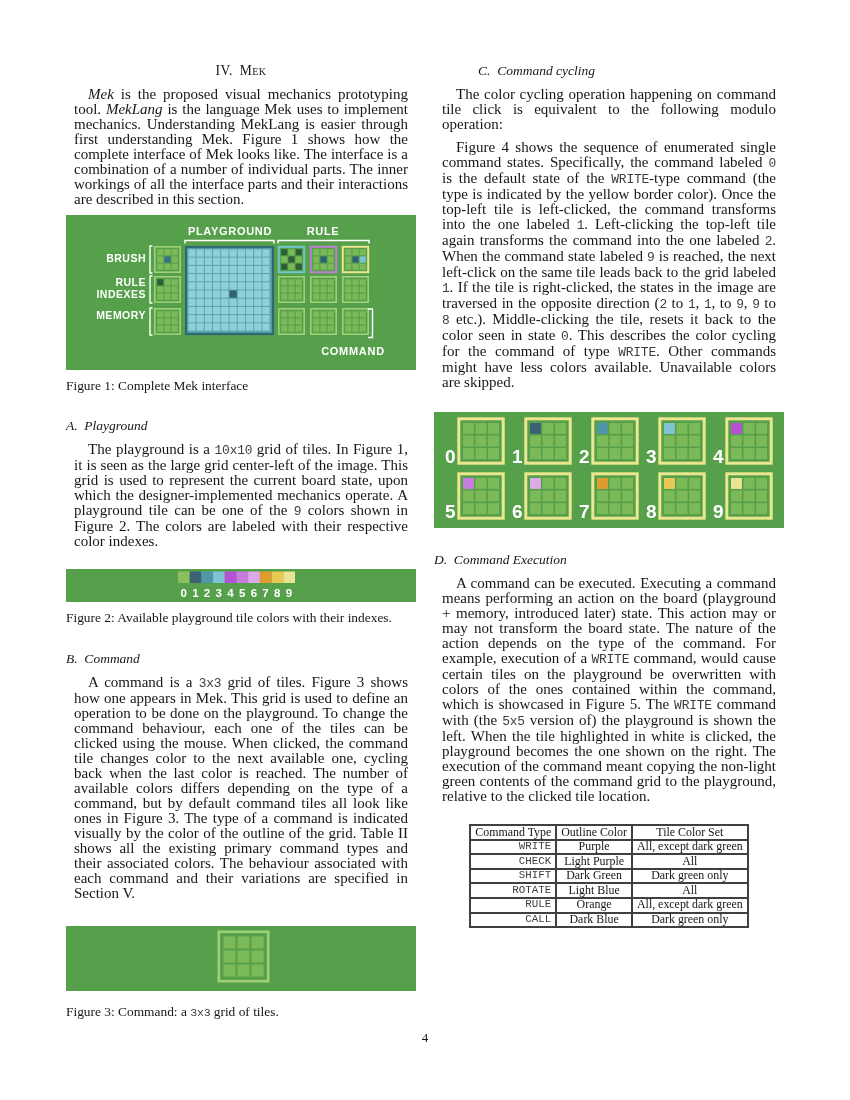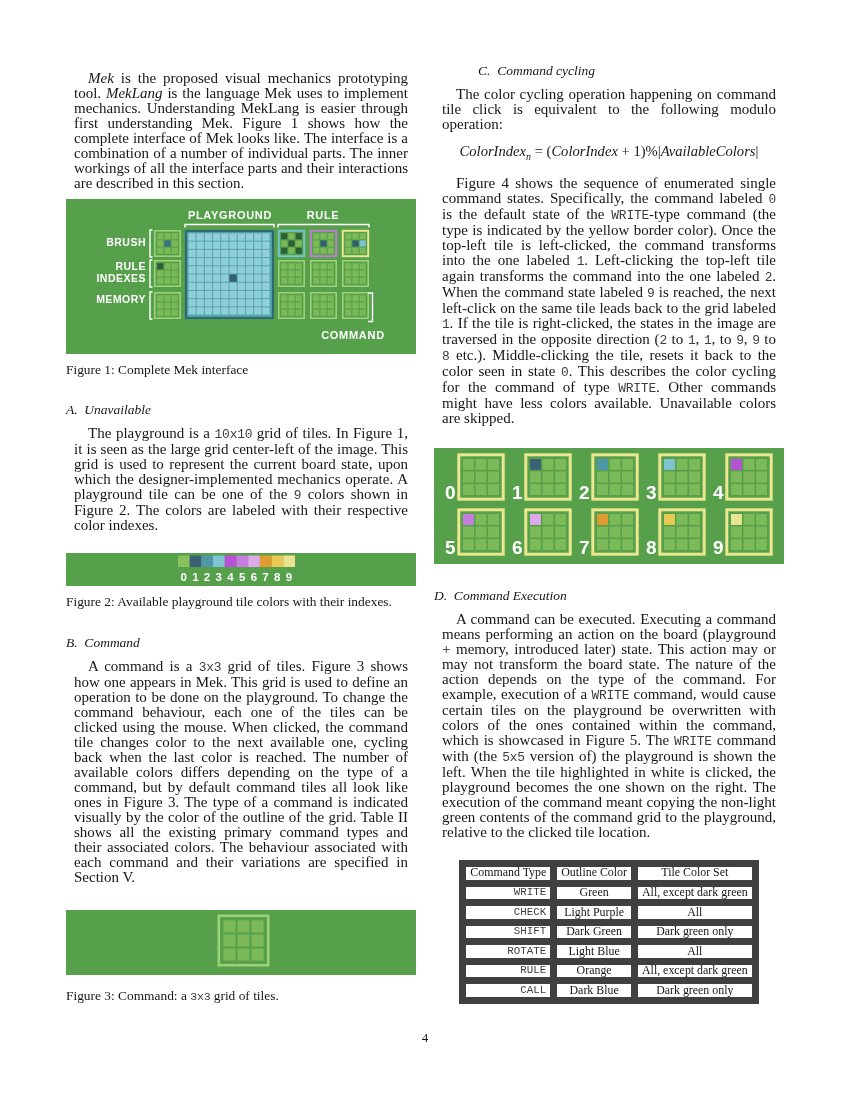--- a/index.html
+++ b/index.html
@@ -27,33 +27,34 @@
   figcaption.center{text-align:left;}
   figcaption.just{text-align:justify;}
   figcaption.gap{margin-top:13px;}
   svg{display:block;}
   svg text{font-family:"Liberation Sans","DejaVu Sans",sans-serif;font-weight:bold;fill:#ffffff;}
   svg text.fl{font-size:11px;letter-spacing:0.7px;}
   svg text.fl2{font-size:10.5px;letter-spacing:0.5px;}
   svg text.fn2{font-size:11.5px;letter-spacing:0.4px;}
   svg text.fn4{font-size:19px;}
   table.cmd{border-collapse:collapse;margin:20px auto 0 auto;font-size:11.9px;line-height:11.6px;}
-  table.cmd th,table.cmd td{border:7px solid #404040;padding:0.5px 4px;font-weight:normal;
+  table.cmd th,table.cmd td{border:2px solid #404040;padding:0.5px 4px;font-weight:normal;
         text-align:center;white-space:nowrap;}
   table.cmd td.mono{font-family:"Liberation Mono","DejaVu Sans Mono",monospace;
         font-size:10.8px;color:#3d3d3d;text-align:right;}
   .table-caption{margin-top:11px;font-size:13.4px;line-height:16.4px;text-align:justify;}
   .page-number{position:absolute;left:0;right:0;top:1030px;text-align:center;font-size:13px;}
 </style>
 </head>
 <body>
 
 <div class="page">
 
   <div class="col col-left">
+    <h2 class="sec">IV. Mek</h2>
     <p class="body"><span class="i">Mek</span> is the proposed visual mechanics prototyping tool. <span class="i">MekLang</span> is the language Mek uses to implement mechanics. Understanding MekLang is easier through first understanding Mek. Figure 1 shows how the complete interface of Mek looks like. The interface is a combination of a number of individual parts. The inner workings of all the interface parts and their interactions are described in this section.</p>
 
     <figure class="f1">
       <svg id="fig1-svg" width="350" height="155" viewBox="0 0 350 155">
           <rect x="0" y="0" width="350" height="155" fill="#56a04b"></rect>
           <text x="164" y="20" class="fl" text-anchor="middle" fill="#ffffff">PLAYGROUND</text>
           <path d="M119 28.5 L119 25.5 L208 25.5 L208 28.5" stroke="#ffffff" stroke-width="1.4" fill="none"></path>
           <text x="257" y="20" class="fl" text-anchor="middle" fill="#ffffff">RULE</text>
           <path d="M212 28.5 L212 25.5 L303 25.5 L303 28.5" stroke="#ffffff" stroke-width="1.4" fill="none"></path>
           <rect x="88.8" y="31.8" width="25.4" height="25.4" fill="#56a04b" stroke="#9ed077" stroke-width="1.6"></rect>
@@ -283,21 +284,21 @@
           <rect x="293.66666666666663" y="103.43333333333334" width="6.133333333333334" height="6.133333333333334" fill="#7cb958"></rect>
           <rect x="279.2" y="110.66666666666667" width="6.133333333333334" height="6.133333333333334" fill="#7cb958"></rect>
           <rect x="286.43333333333334" y="110.66666666666667" width="6.133333333333334" height="6.133333333333334" fill="#7cb958"></rect>
           <rect x="293.66666666666663" y="110.66666666666667" width="6.133333333333334" height="6.133333333333334" fill="#7cb958"></rect>
           <path d="M302 94 L306.5 94 L306.5 122.5 L302 122.5" stroke="#ffffff" stroke-width="1.4" fill="none"></path>
           <text x="287" y="140" class="fl" text-anchor="middle" fill="#ffffff">COMMAND</text>
         </svg>
       <figcaption class="center">Figure 1: Complete Mek interface</figcaption>
     </figure>
 
-    <h3 class="sub">A. Unavailable</h3>
+    <h3 class="sub">A. Playground</h3>
     <p class="body">The playground is a <span class="m">10x10</span> grid of tiles. In Figure 1, it is seen as the large grid center-left of the image. This grid is used to represent the current board state, upon which the designer-implemented mechanics operate. A playground tile can be one of the <span class="m">9</span> colors shown in Figure 2. The colors are labeled with their respective color indexes.</p>
 
     <figure class="f2">
       <svg id="fig2-svg" width="350" height="33" viewBox="0 0 350 33">
           <rect x="0" y="0" width="350" height="33" fill="#56a04b"></rect>
           <rect x="112" y="2.5" width="11.7" height="11.5" fill="#8cc05e"></rect>
           <text x="117.85" y="27.5" class="fn2" text-anchor="middle" fill="#ffffff">0</text>
           <rect x="123.7" y="2.5" width="11.7" height="11.5" fill="#3b6274"></rect>
           <text x="129.55" y="27.5" class="fn2" text-anchor="middle" fill="#ffffff">1</text>
           <rect x="135.4" y="2.5" width="11.7" height="11.5" fill="#4f96a8"></rect>
@@ -337,21 +338,20 @@
           <rect x="171.46666666666667" y="38.53333333333334" width="12.066666666666668" height="12.066666666666668" fill="#7cb958"></rect>
           <rect x="185.53333333333333" y="38.53333333333334" width="12.066666666666668" height="12.066666666666668" fill="#7cb958"></rect>
         </svg>
       <figcaption class="center gap">Figure 3: Command: a <span class="m">3x3</span> grid of tiles.</figcaption>
     </figure>
   </div>
 
   <div class="col col-right">
     <h3 class="sub first">C. Command cycling</h3>
     <p class="body">The color cycling operation happening on command tile click is equivalent to the following modulo operation:</p>
-    <div class="formula"><span class="i">ColorIndex</span><sub class="si">n</sub> = (<span class="i">ColorIndex</span> + 1)%|<span class="i">AvailableColors</span>|</div>
     <p class="body">Figure 4 shows the sequence of enumerated single command states. Specifically, the command labeled <span class="m">0</span> is the default state of the <span class="m">WRITE</span>-type command (the type is indicated by the yellow border color). Once the top-left tile is left-clicked, the command transforms into the one labeled <span class="m">1</span>. Left-clicking the top-left tile again transforms the command into the one labeled <span class="m">2</span>. When the command state labeled <span class="m">9</span> is reached, the next left-click on the same tile leads back to the grid labeled <span class="m">1</span>. If the tile is right-clicked, the states in the image are traversed in the opposite direction (<span class="m">2</span> to <span class="m">1</span>, <span class="m">1</span>, to <span class="m">9</span>, <span class="m">9</span> to <span class="m">8</span> etc.). Middle-clicking the tile, resets it back to the color seen in state <span class="m">0</span>. This describes the color cycling for the command of type <span class="m">WRITE</span>. Other commands might have less colors available. Unavailable colors are skipped.</p>
 
     <figure class="f4">
       <svg id="fig4-svg" width="350" height="116" viewBox="0 0 350 116">
           <rect x="0" y="0" width="350" height="116" fill="#56a04b"></rect>
           <rect x="24.8" y="6.8" width="44.4" height="44.4" fill="#56a04b" stroke="#ece78f" stroke-width="3"></rect>
           <rect x="29" y="11" width="10.933333333333332" height="10.933333333333332" fill="#7cb958"></rect>
           <rect x="41.53333333333333" y="11" width="10.933333333333332" height="10.933333333333332" fill="#7cb958"></rect>
           <rect x="54.06666666666666" y="11" width="10.933333333333332" height="10.933333333333332" fill="#7cb958"></rect>
           <rect x="29" y="23.53333333333333" width="10.933333333333332" height="10.933333333333332" fill="#7cb958"></rect>
@@ -470,21 +470,21 @@
       <thead>
           <tr>
             <th>Command Type</th>
             <th>Outline Color</th>
             <th>Tile Color Set</th>
           </tr>
         </thead>
       <tbody>
           <tr>
             <td class="mono">WRITE</td>
-            <td>Green</td>
+            <td>Purple</td>
             <td>All, except dark green</td>
           </tr>
           <tr>
             <td class="mono">CHECK</td>
             <td>Light Purple</td>
             <td>All</td>
           </tr>
           <tr>
             <td class="mono">SHIFT</td>
             <td>Dark Green</td>

